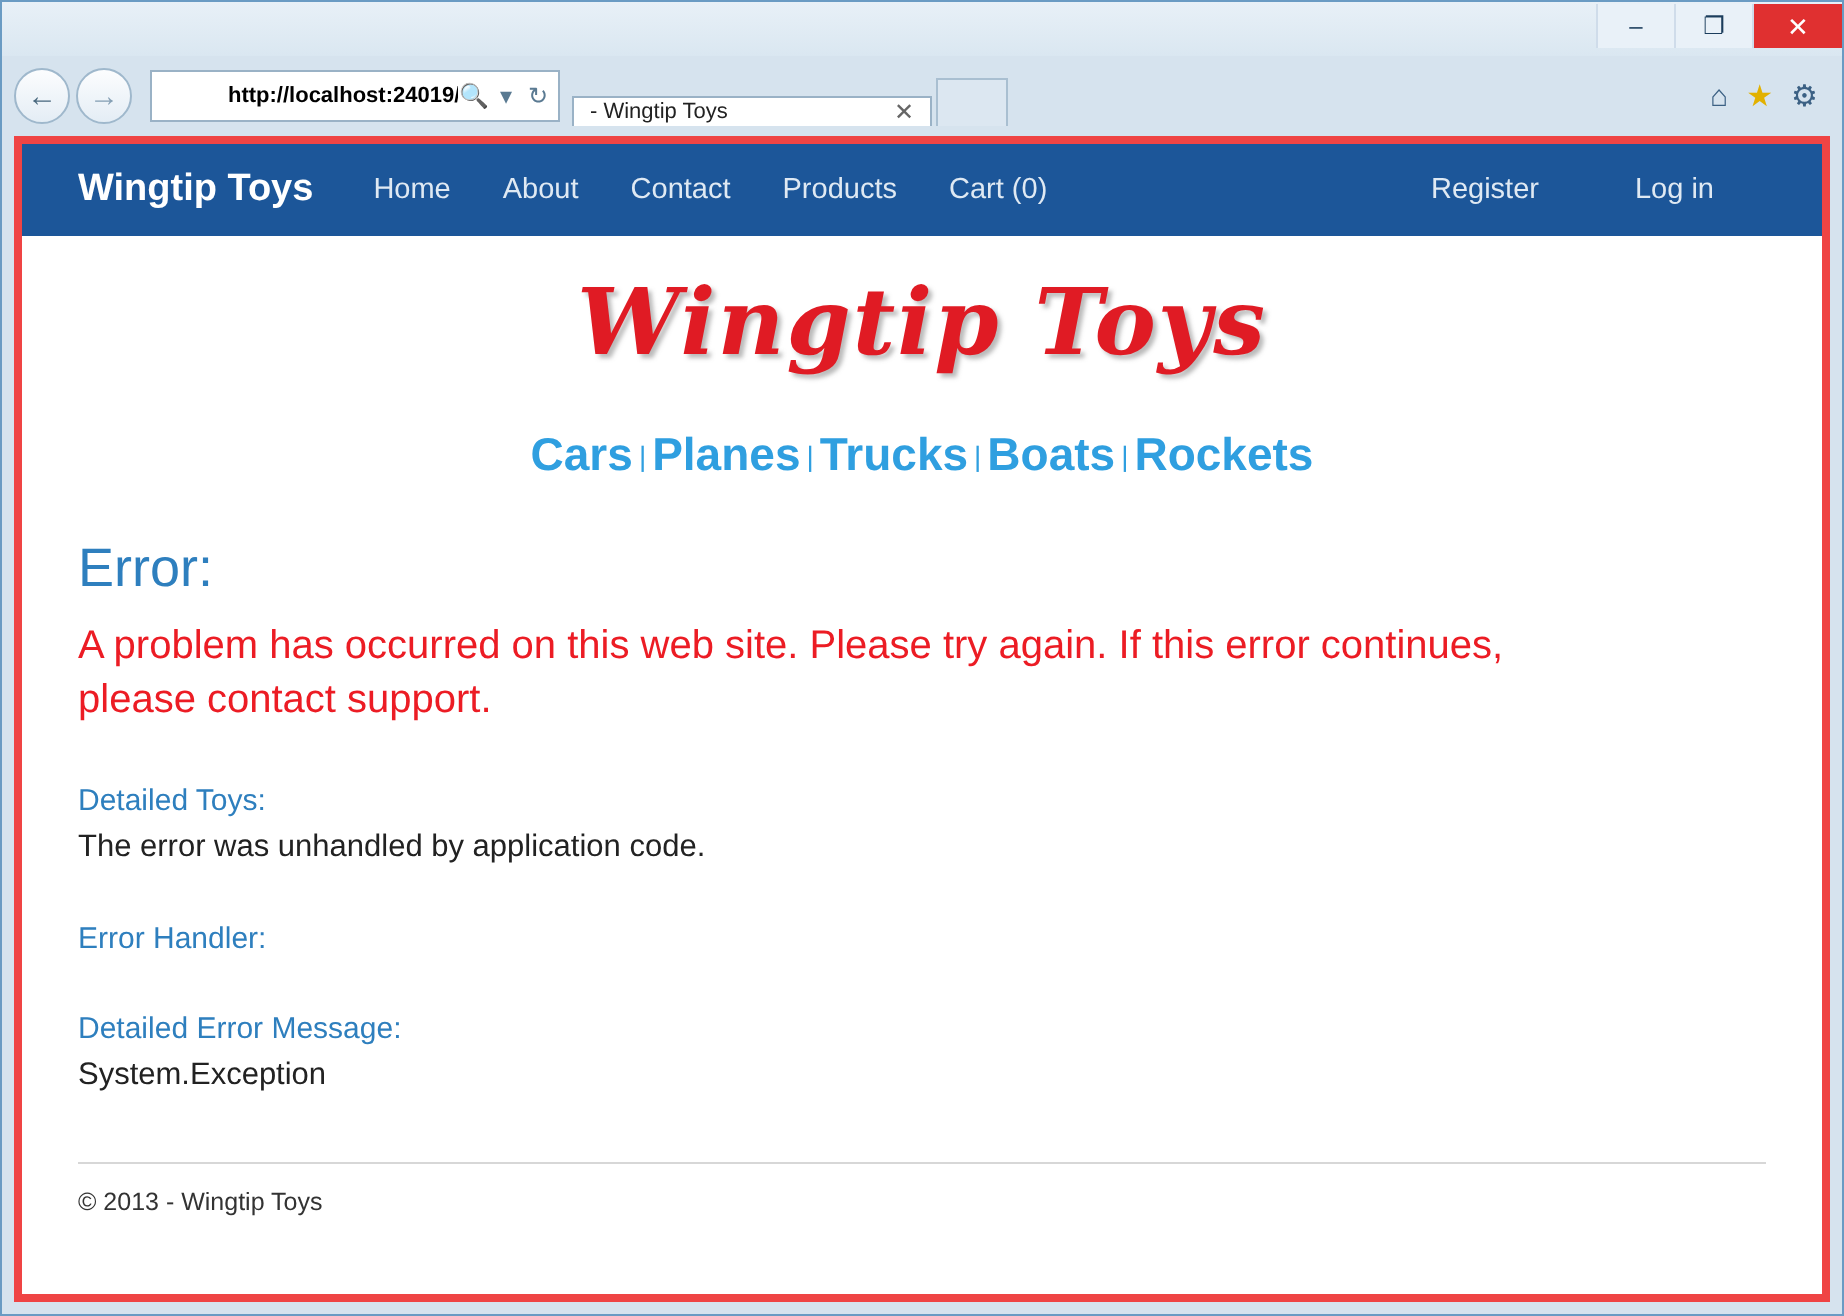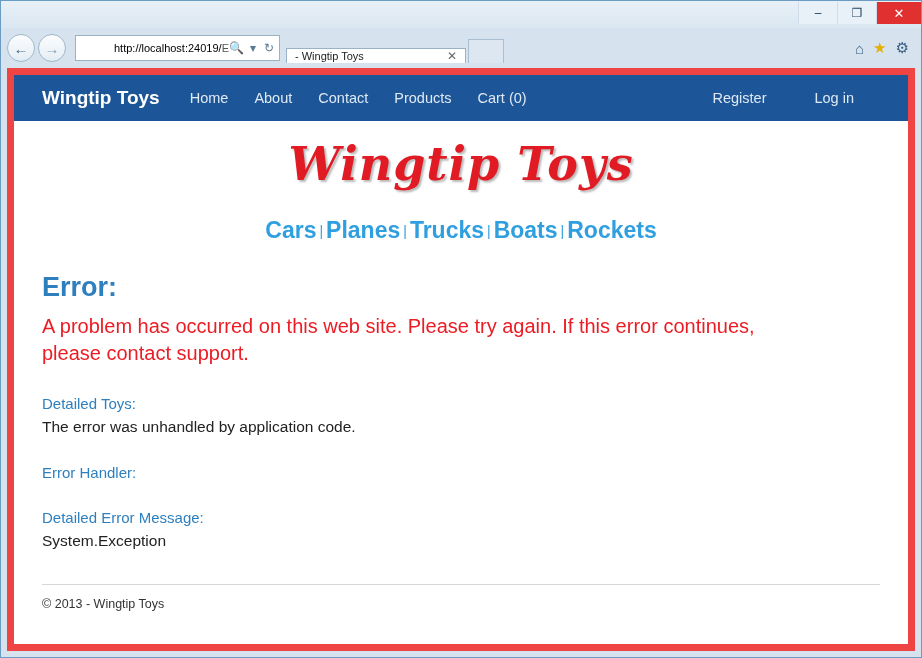--- a/index.html
+++ b/index.html
@@ -88,21 +88,21 @@
     align-items: center;
     margin-left: 6px;
     box-sizing: border-box;
     font-size: 11px;
     color: #222;
     padding: 0 2px 0 6px;
     overflow: hidden;
     white-space: nowrap;
   }
   .addressbar .url { overflow: hidden; text-overflow: clip; flex: 1; }
-  .addressbar .url .host { font-weight: normal; color: #000; padding-left: 32px; }
+  .addressbar .url .host { font-weight: bold; color: #000; padding-left: 32px; }
   .addressbar .url .rest { color: #555; }
   .addr-icon {
     width: 16px;
     text-align: center;
     color: #5a7a92;
     font-size: 12px;
     flex: 0 0 auto;
   }
 
   .tabstrip {
@@ -145,21 +145,21 @@
     color: #3c6184;
     font-size: 15px;
   }
   .chrome-right .star { color: #e2b100; }
 
   
   .viewport {
     flex: 1;
     background: #fff;
     margin: 0 6px 6px 6px;
-    border: 7px solid #ef4444;
+    border: 4px solid #ef4444;
     overflow: hidden;
     position: relative;
   }
 
   .site-navbar {
     background: #1c5699;
     height: 46px;
     display: flex;
     align-items: center;
     padding: 0 28px;
@@ -223,21 +223,21 @@
     color: #2f9fe0;
     font-weight: normal;
     font-size: 14px;
     padding: 0 3px;
     vertical-align: 2px;
   }
 
   h1.error-title {
     color: #2e7fbe;
     font-size: 27px;
-    font-weight: bold;
+    font-weight: normal;
     margin: 28px 0 10px 28px;
   }
   .error-msg {
     color: #ec1c24;
     font-size: 20px;
     line-height: 1.35;
     margin: 0 28px 0 28px;
     max-width: 760px;
   }
 

